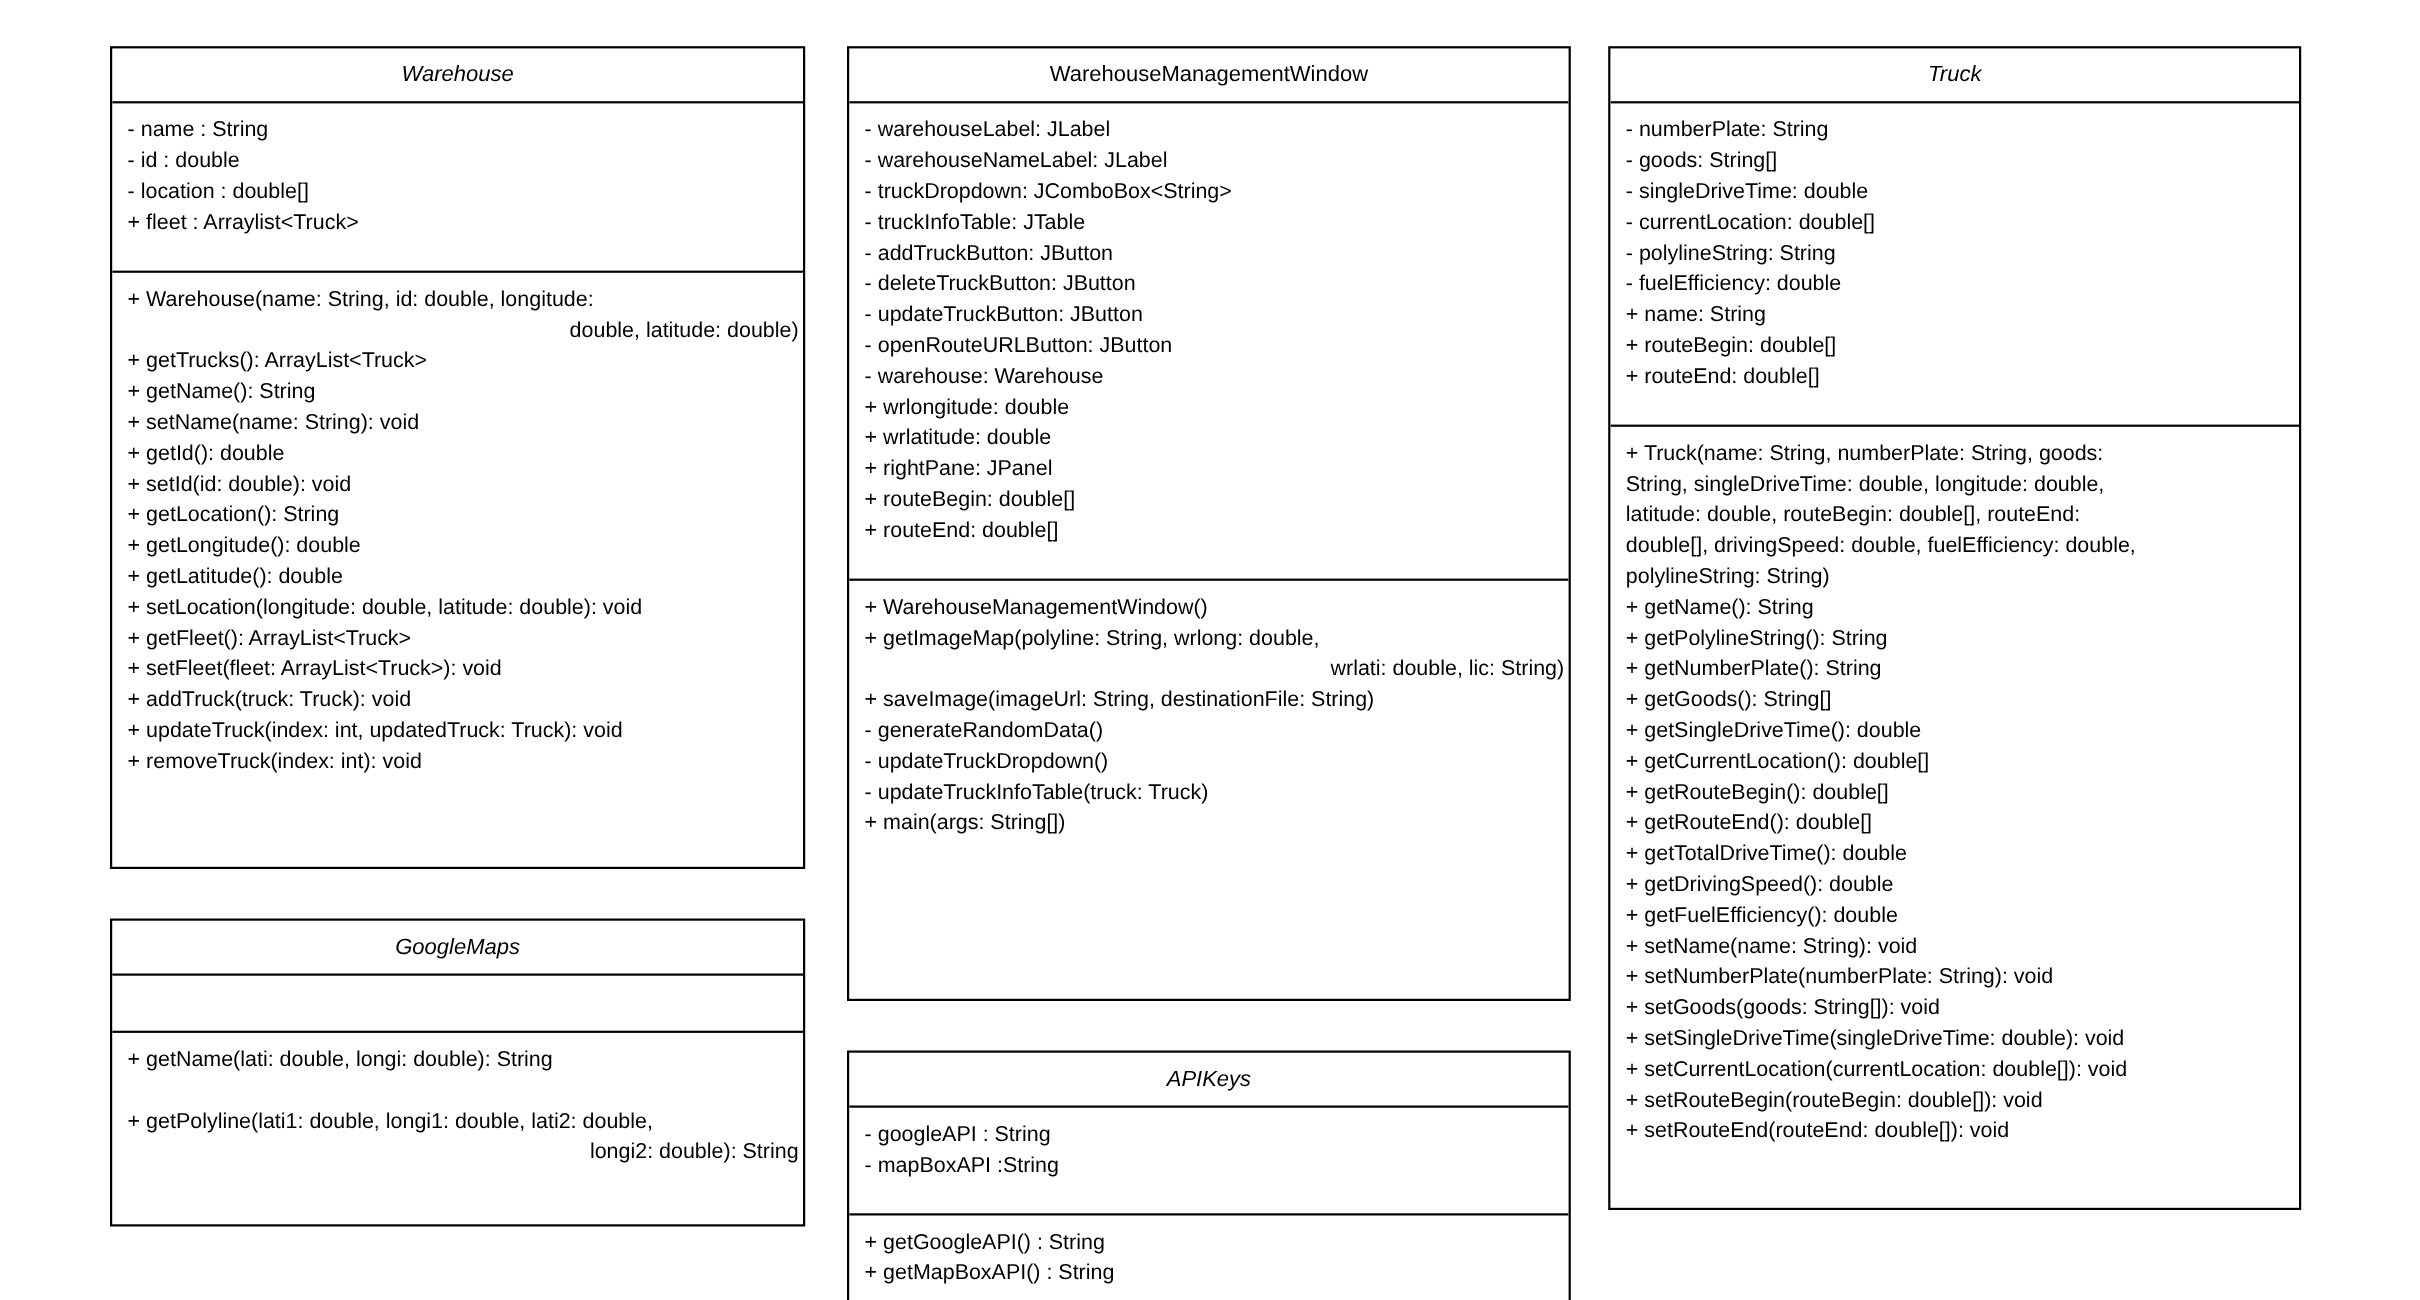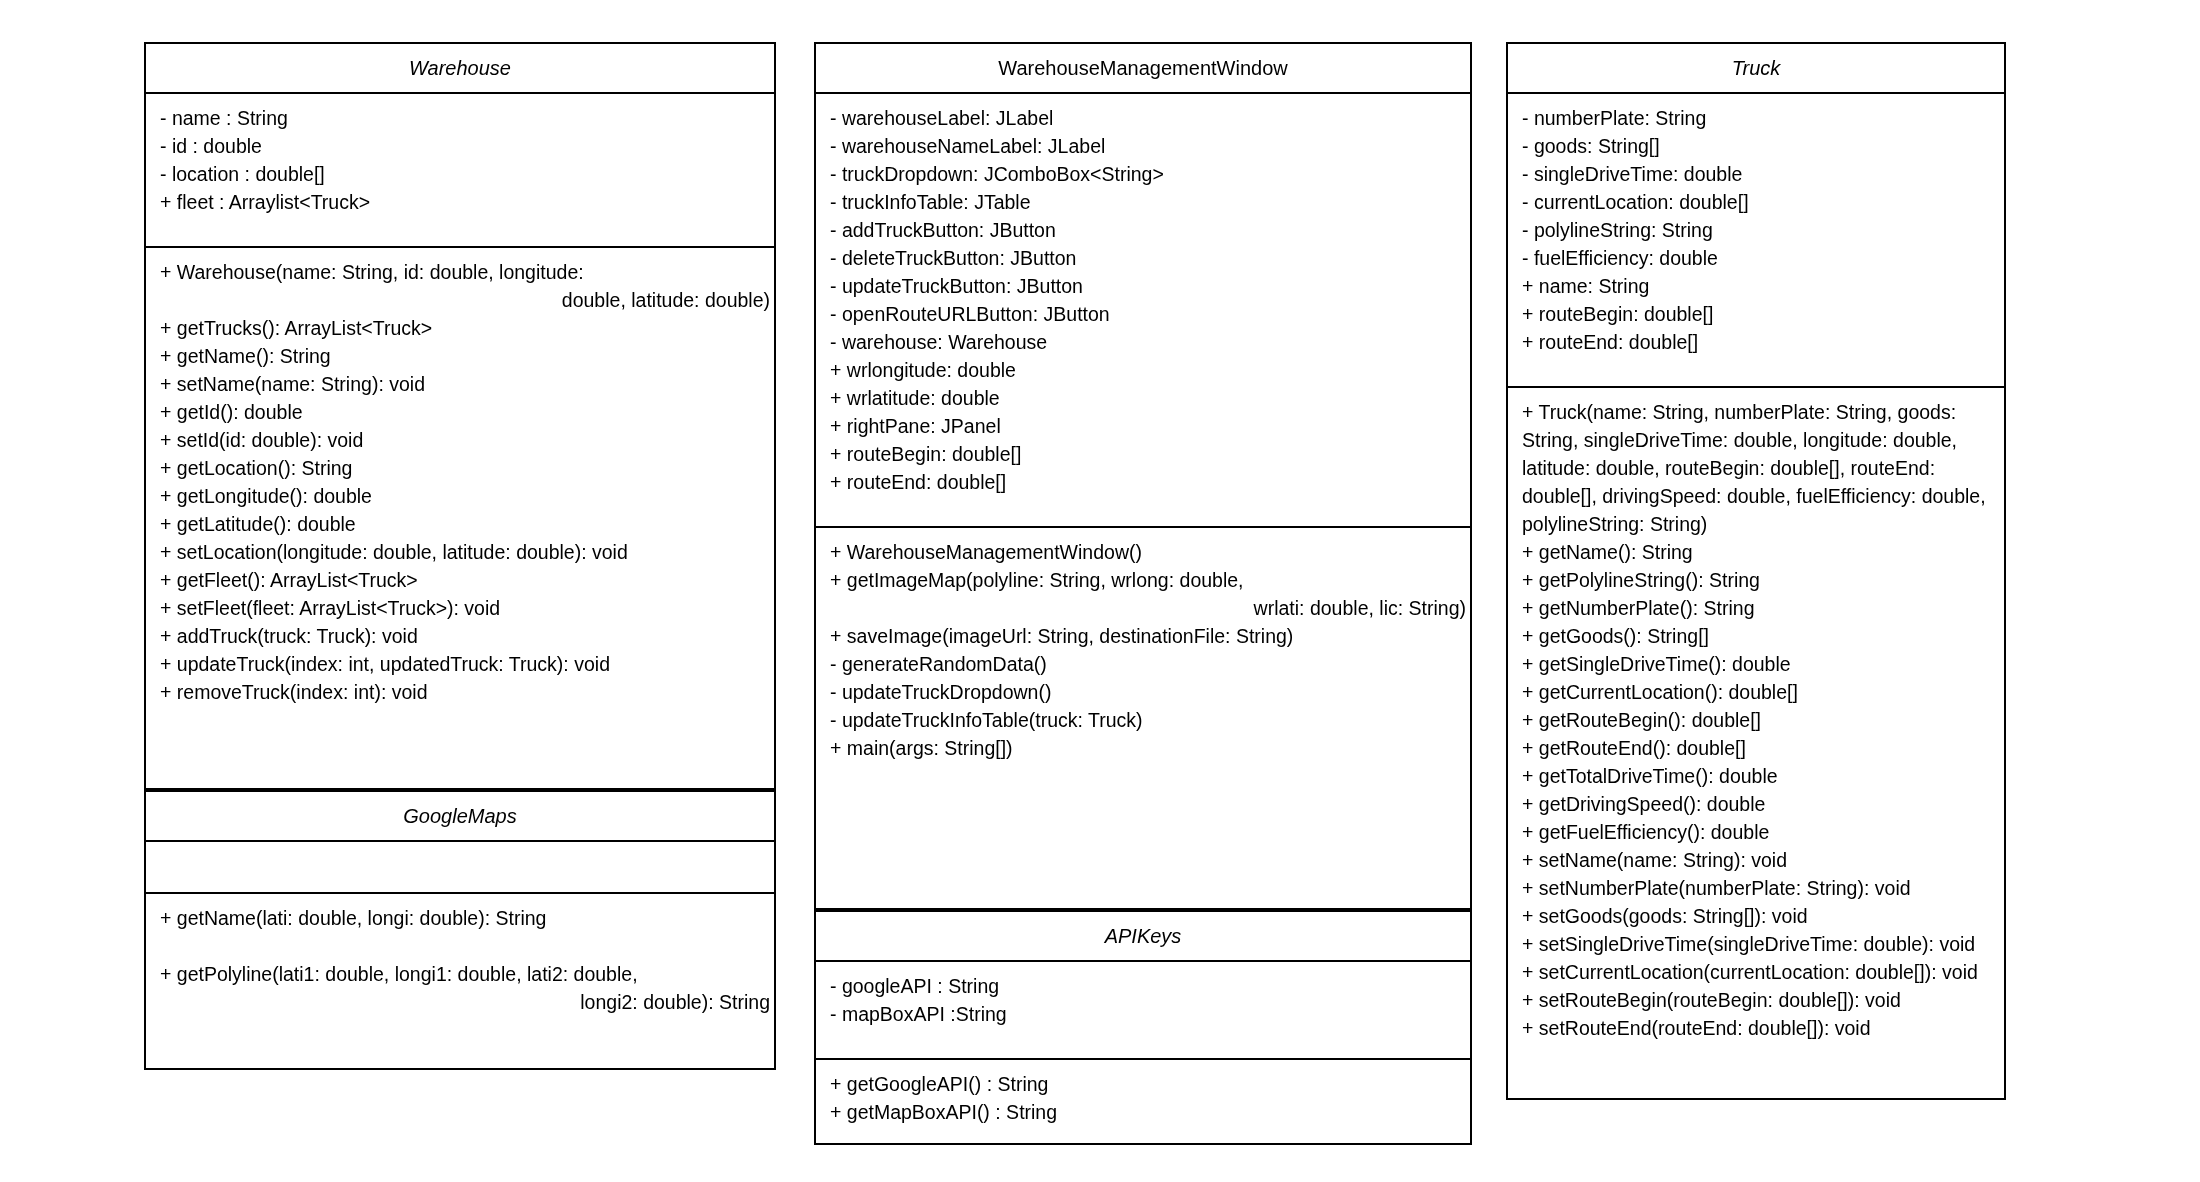--- a/index.html
+++ b/index.html
@@ -14,25 +14,25 @@
     position: relative;
     width: 2200px;
     height: 1182px;
     background: #ffffff;
   }
   .col {
     position: absolute;
     top: 42px;
     display: flex;
     flex-direction: column;
-    margin-left: 44px;
+    gap: 45px;
   }
   .col-1 { left: 100px;  width: 632px; }
   .col-2 { left: 770px;  width: 658px; }
-  .col-3 { left: 1462px; width: 500px; }
+  .col-3 { left: 1462px; width: 630px; }
 
   .uml-class {
     box-sizing: border-box;
     border: 2px solid #000000;
     background: #ffffff;
     display: flex;
     flex-direction: column;
     overflow: hidden;
   }
   .uml-title {

